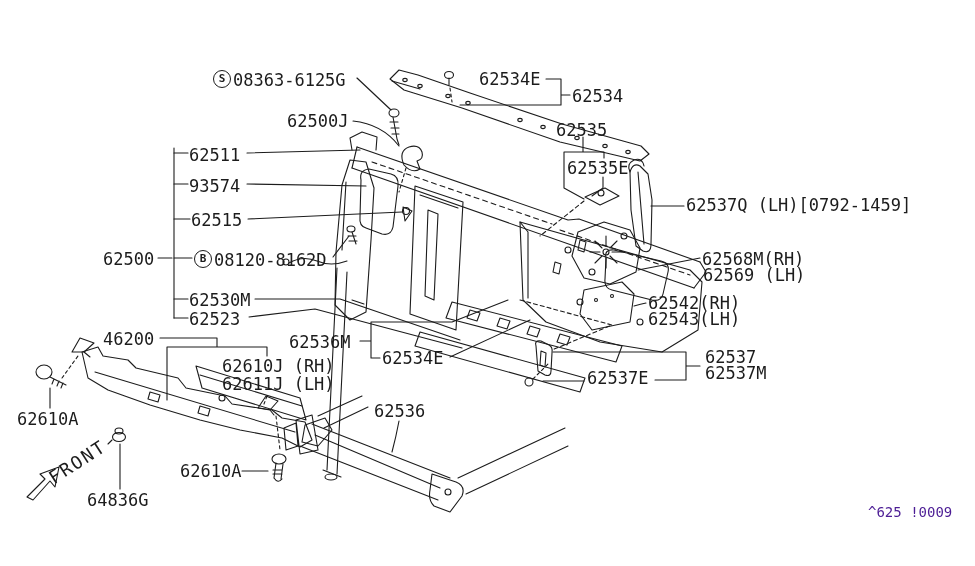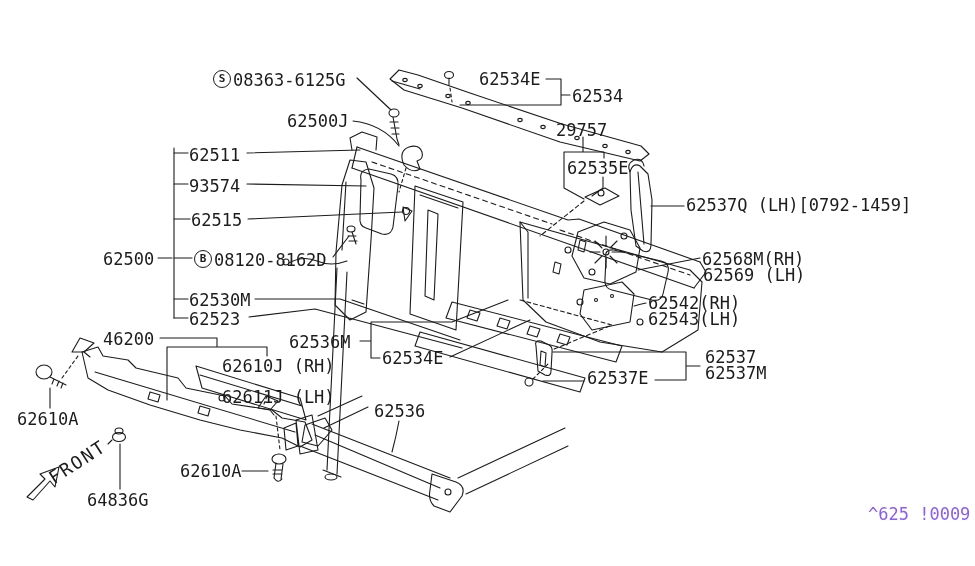--- a/index.html
+++ b/index.html
@@ -4,21 +4,21 @@
 <style>
   html,body{margin:0;padding:0;background:#e8e8e8;}
   #stage{position:relative;width:975px;height:566px;background:#ffffff;overflow:hidden;
          font-family:"DejaVu Sans Mono",monospace;}
   #art{position:absolute;left:0;top:0;}
   .lbl{position:absolute;font:17px/1.1 "DejaVu Sans Mono",monospace;color:#1c1c1c;
        white-space:pre;letter-spacing:0;}
   .cir{position:absolute;width:16px;height:16px;border:1.4px solid #1c1c1c;border-radius:50%;
        font:bold 11px/16px "DejaVu Sans Mono",monospace;color:#1c1c1c;text-align:center;}
   .front{transform:rotate(-33deg);transform-origin:0 100%;font-size:18px;letter-spacing:2px;}
-  .footer{color:#8b5cf6;font-size:17px;text-align:right;}
+  .footer{color:#4c1d95;font-size:14px;text-align:right;}
 </style>
 </head>
 <body>
 
 <div id="stage">
 
   <svg id="art" width="975" height="566" viewBox="0 0 975 566" fill="none" stroke="#1c1c1c" stroke-width="1.1" stroke-linejoin="round" stroke-linecap="round">
 
     <g>
       <path d="M390,79 L399,70 L418,75 L470,93 L562,124 L641,146 L649,154 L640,161 L560,142 L462,108 L404,90 Z"></path>
@@ -194,21 +194,21 @@
     <g>
       <path d="M27,497 L45,479 L40,474 L59,467 L55,487 L50,481 L33,500 Z"></path>
     </g>
   </svg>
 
   <span class="cir" style="left:213px;top:70px">S</span>
   <span class="lbl" style="left:233px;top:71px">08363-6125G</span>
   <span class="lbl" style="left:479px;top:70px">62534E</span>
   <span class="lbl" style="left:572px;top:87px">62534</span>
   <span class="lbl" style="left:287px;top:112px">62500J</span>
-  <span class="lbl" style="left:556px;top:121px">29757</span>
+  <span class="lbl" style="left:556px;top:121px">62535</span>
   <span class="lbl" style="left:567px;top:159px">62535E</span>
 
   <span class="lbl" style="left:189px;top:146px">62511</span>
   <span class="lbl" style="left:189px;top:177px">93574</span>
   <span class="lbl" style="left:191px;top:211px">62515</span>
   <span class="lbl" style="left:103px;top:250px">62500</span>
   <span class="cir" style="left:194px;top:250px">B</span>
   <span class="lbl" style="left:214px;top:251px">08120-8162D</span>
   <span class="lbl" style="left:189px;top:291px">62530M</span>
   <span class="lbl" style="left:189px;top:310px">62523</span>
@@ -220,21 +220,21 @@
   <span class="lbl" style="left:648px;top:310px">62543(LH)</span>
 
   <span class="lbl" style="left:289px;top:333px">62536M</span>
   <span class="lbl" style="left:382px;top:349px">62534E</span>
   <span class="lbl" style="left:705px;top:348px">62537</span>
   <span class="lbl" style="left:705px;top:364px">62537M</span>
   <span class="lbl" style="left:587px;top:369px">62537E</span>
 
   <span class="lbl" style="left:103px;top:330px">46200</span>
   <span class="lbl" style="left:222px;top:357px">62610J (RH)</span>
-  <span class="lbl" style="left:222px;top:388px">62611J (LH)</span>
+  <span class="lbl" style="left:222px;top:375px">62611J (LH)</span>
   <span class="lbl" style="left:17px;top:410px">62610A</span>
   <span class="lbl" style="left:180px;top:462px">62610A</span>
   <span class="lbl" style="left:374px;top:402px">62536</span>
   <span class="lbl" style="left:87px;top:491px">64836G</span>
 
   <span class="lbl front" style="left:56px;top:468px">FRONT</span>
   <span class="lbl footer" style="left:868px;top:505px">^625 !0009</span>
 </div>
 
 </body></html>

